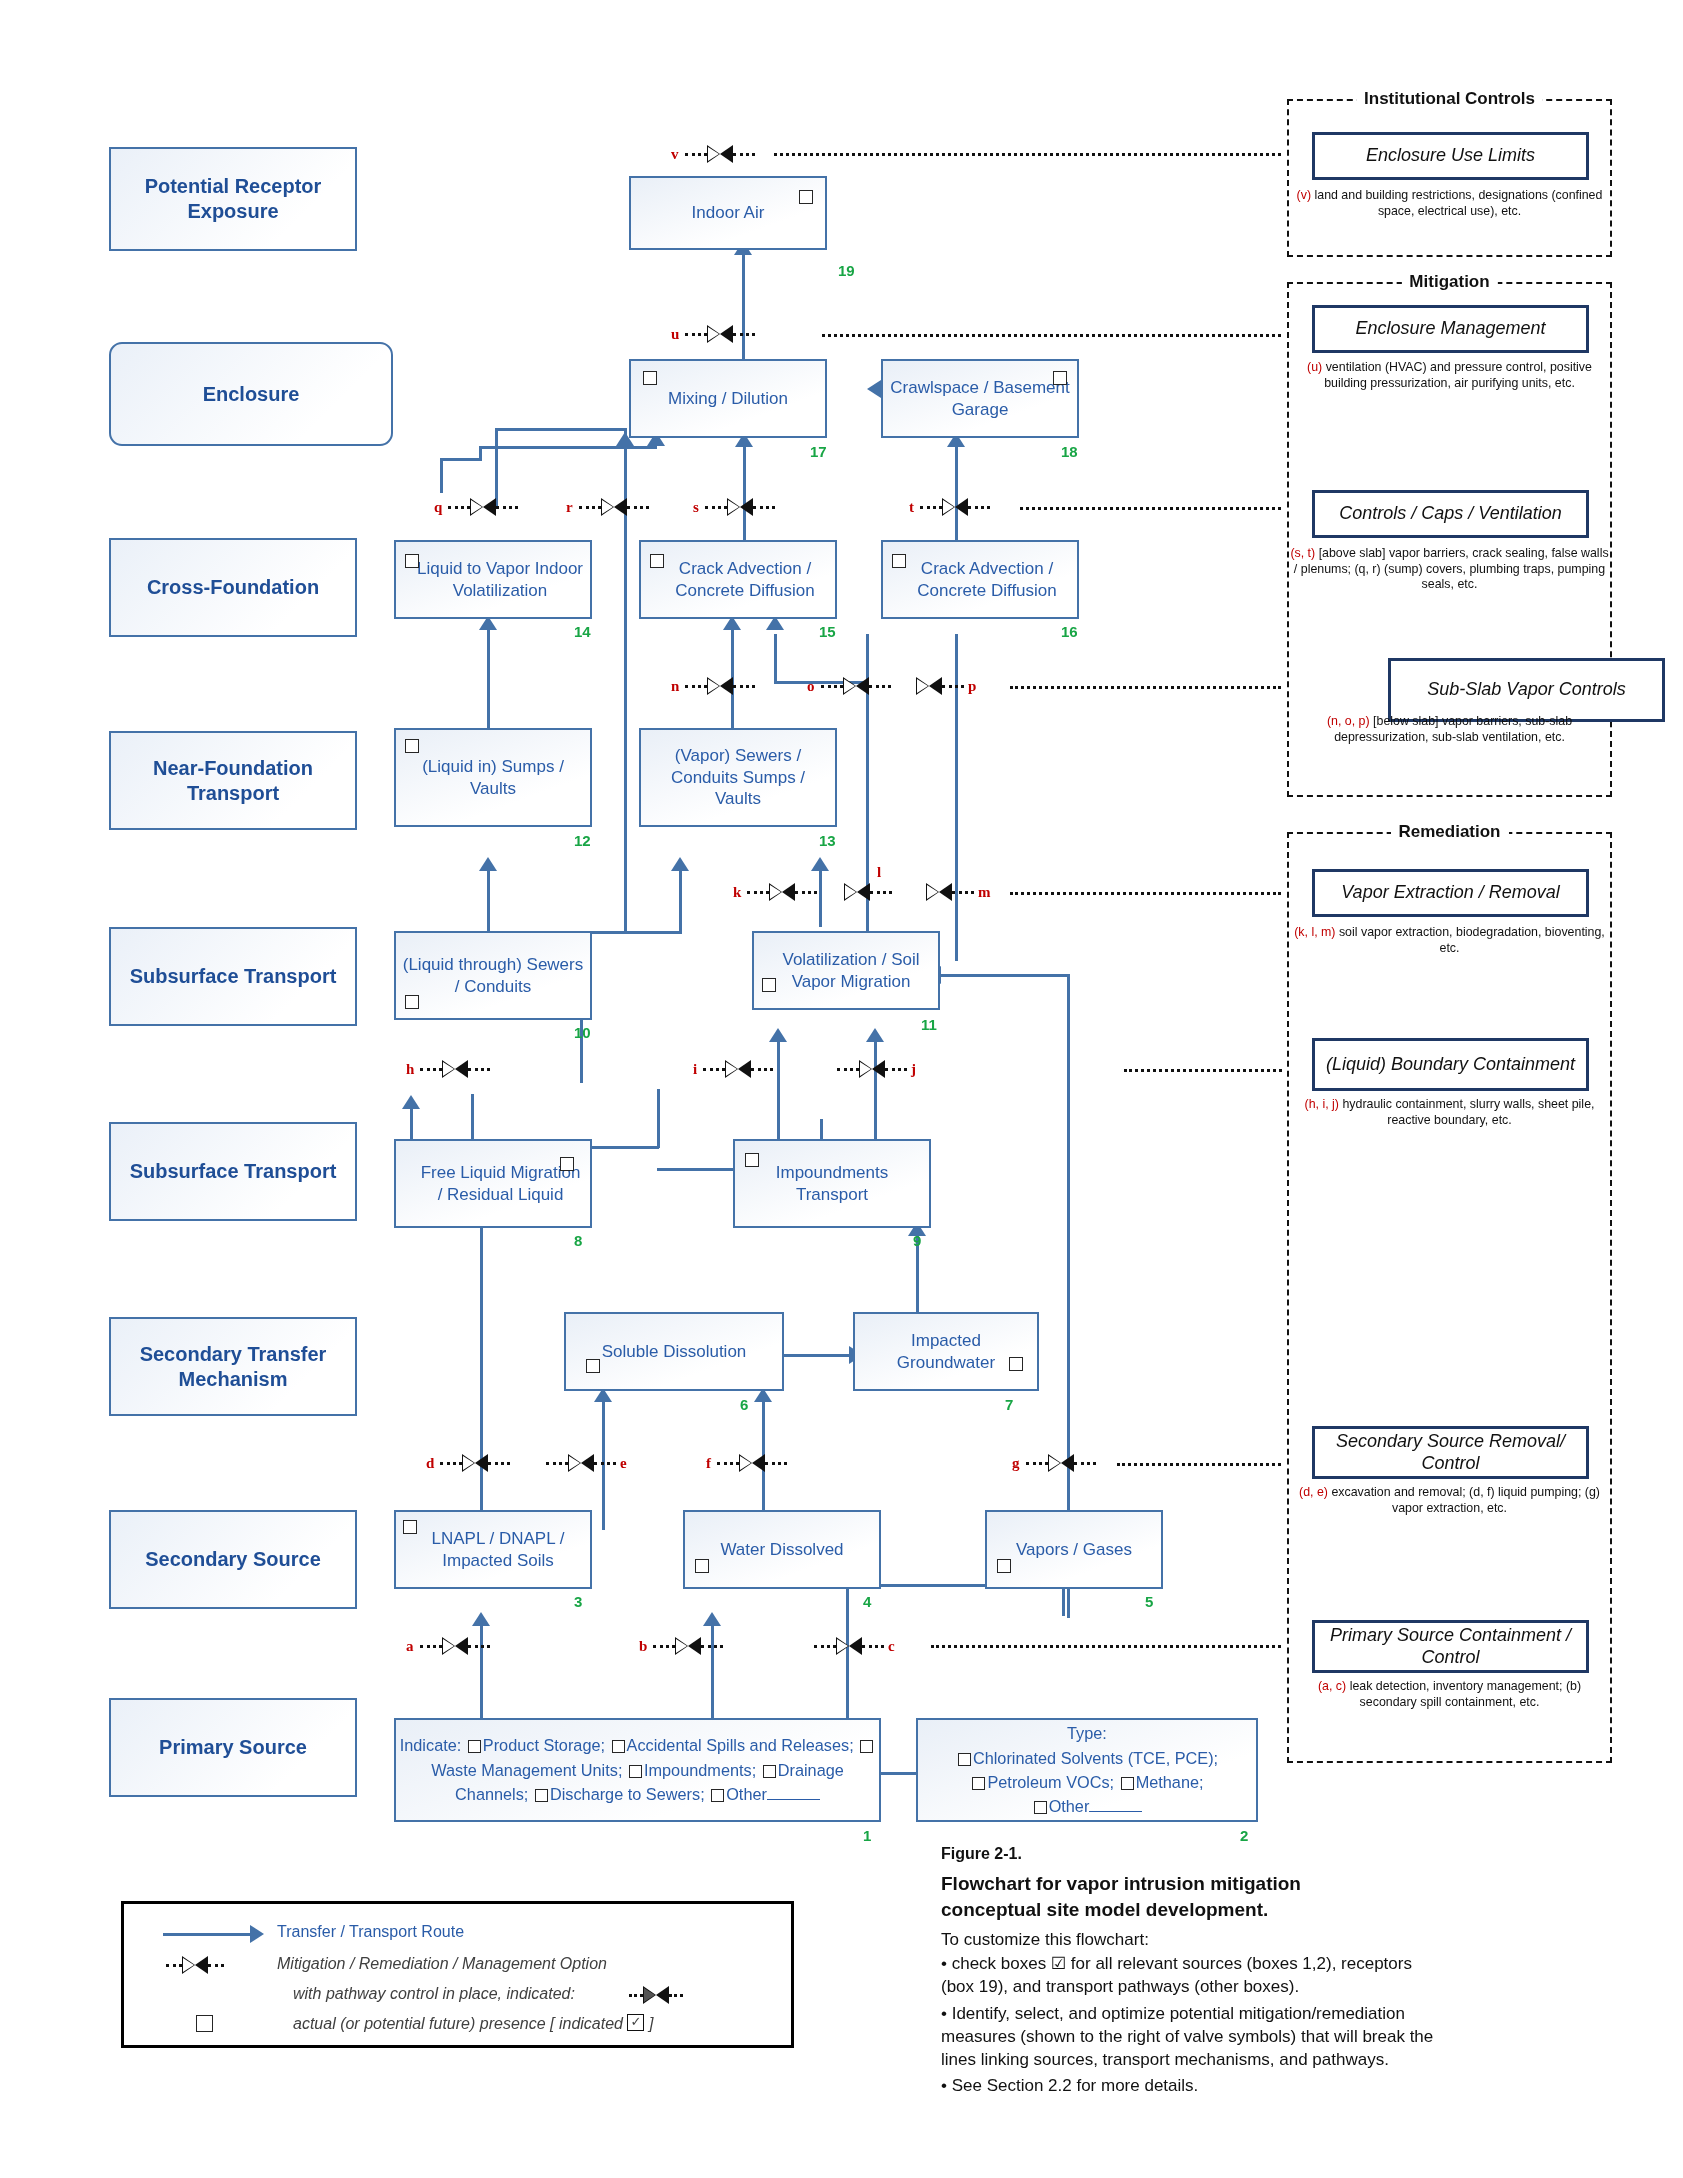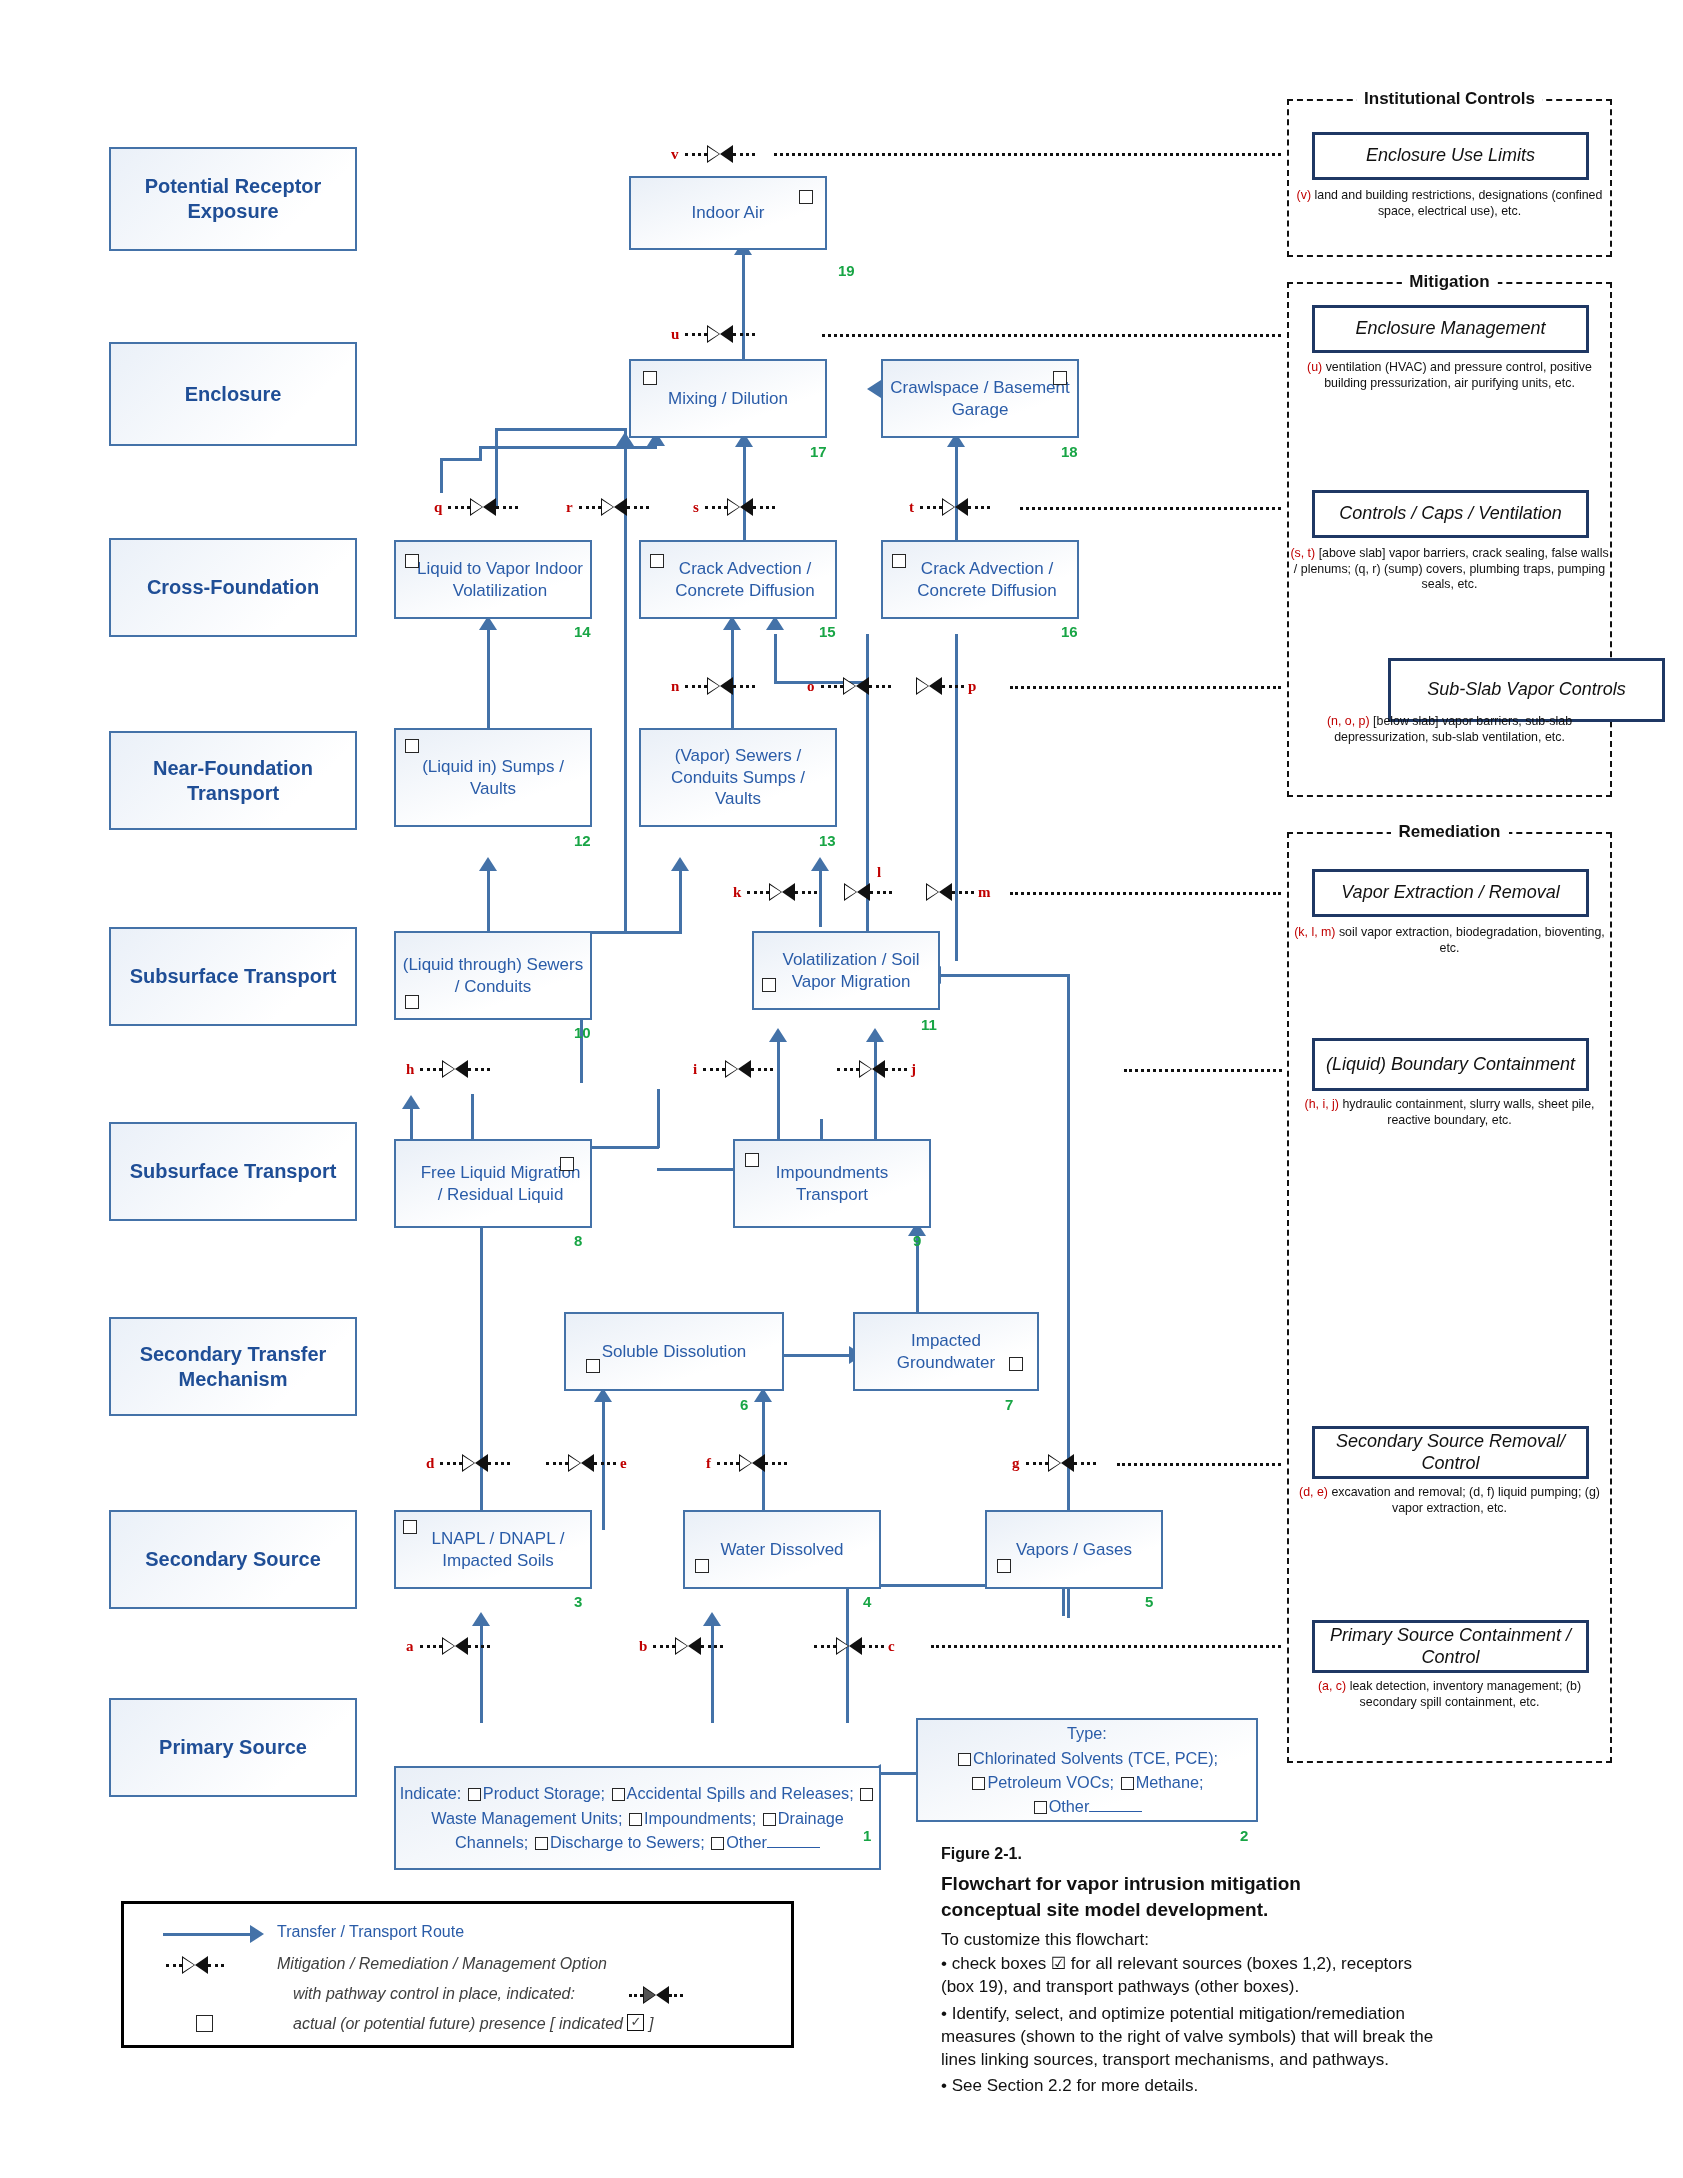--- a/index.html
+++ b/index.html
@@ -59,21 +59,21 @@
   .cap{position:absolute;font-size:17px;color:#111;line-height:1.35;}
   .srcbox{font-size:16.3px;color:#2a5ca8;line-height:1.5;text-align:center;}
   .ul{display:inline-block;border-bottom:1.6px solid #2a5ca8;width:53px;}
 </style>
 </head>
 <body>
 
 <div class="stage" style="left:109px;top:147px;width:248px;height:104px;">
     <span>Potential Receptor Exposure</span>
   </div>
-<div class="stage" style="left:109px;top:342px;width:248px;height:104px;">
+<div class="stage" style="left:109px;top:342px;width:284px;height:104px;border-radius:13px;">
     <span>Enclosure</span>
   </div>
 <div class="stage" style="left:109px;top:538px;width:248px;height:99px;">
     <span>Cross-Foundation</span>
   </div>
 <div class="stage" style="left:109px;top:731px;width:248px;height:99px;">
     <span>Near-Foundation Transport</span>
   </div>
 <div class="stage" style="left:109px;top:927px;width:248px;height:99px;">
     <span>Subsurface Transport</span>
@@ -293,21 +293,21 @@
   <span class="cb" style="left:10px;bottom:14px;"></span>
 </div>
 <div class="num" style="left:863px;top:1593px;">4</div>
 
 <div class="node pad" style="left:985px;top:1510px;width:178px;height:79px;">
   <span>Vapors / Gases</span>
   <span class="cb" style="left:10px;bottom:14px;"></span>
 </div>
 <div class="num" style="left:1145px;top:1593px;">5</div>
 
-<div class="node" style="left:394px;top:1718px;width:487px;height:104px;margin-top:48px;">
+<div class="node" style="left:394px;top:1718px;width:487px;height:104px;">
   <div class="srcbox">
     <span>Indicate:</span>
     <span class="cbi"></span><span>Product Storage;</span>
     <span class="cbi"></span><span>Accidental Spills and Releases;</span>
     <span class="cbi"></span><span>Waste Management Units;</span>
     <span class="cbi"></span><span>Impoundments;</span>
     <span class="cbi"></span><span>Drainage Channels;</span>
     <span class="cbi"></span><span>Discharge to Sewers;</span>
     <span class="cbi"></span><span>Other</span><span class="ul"></span>
   </div>

